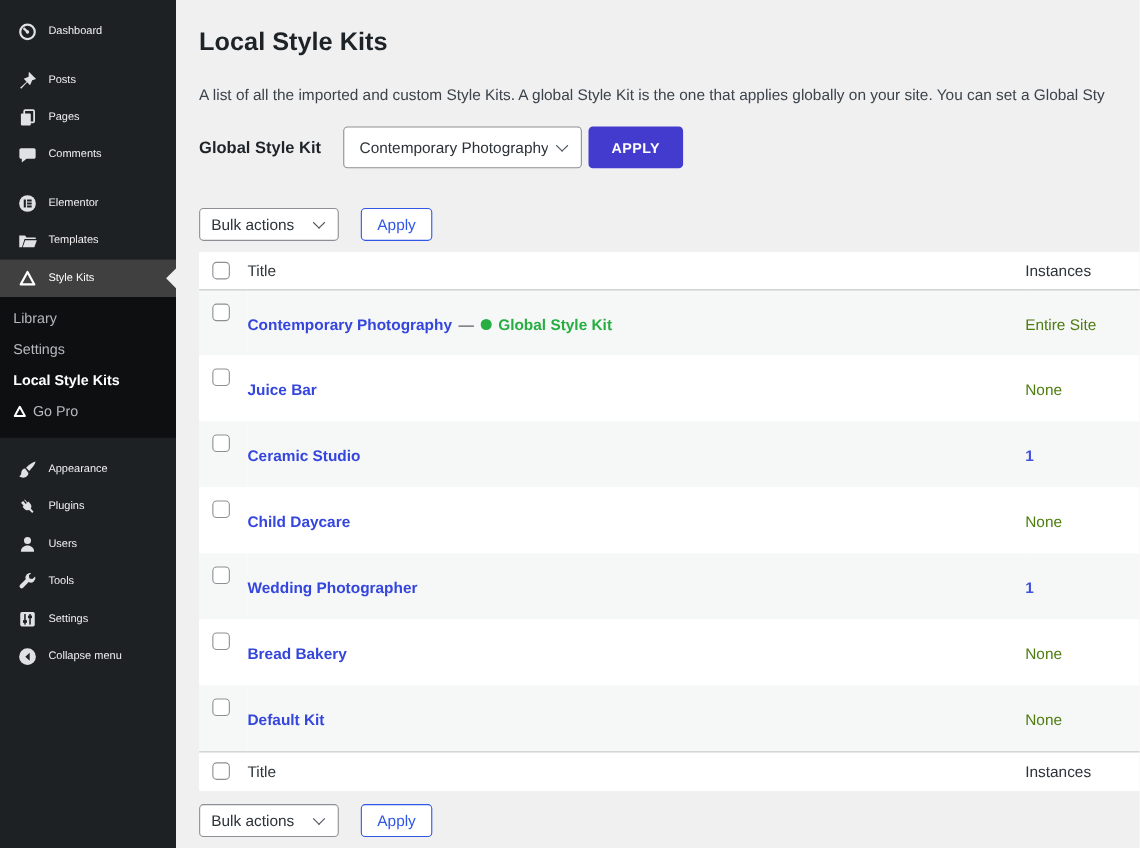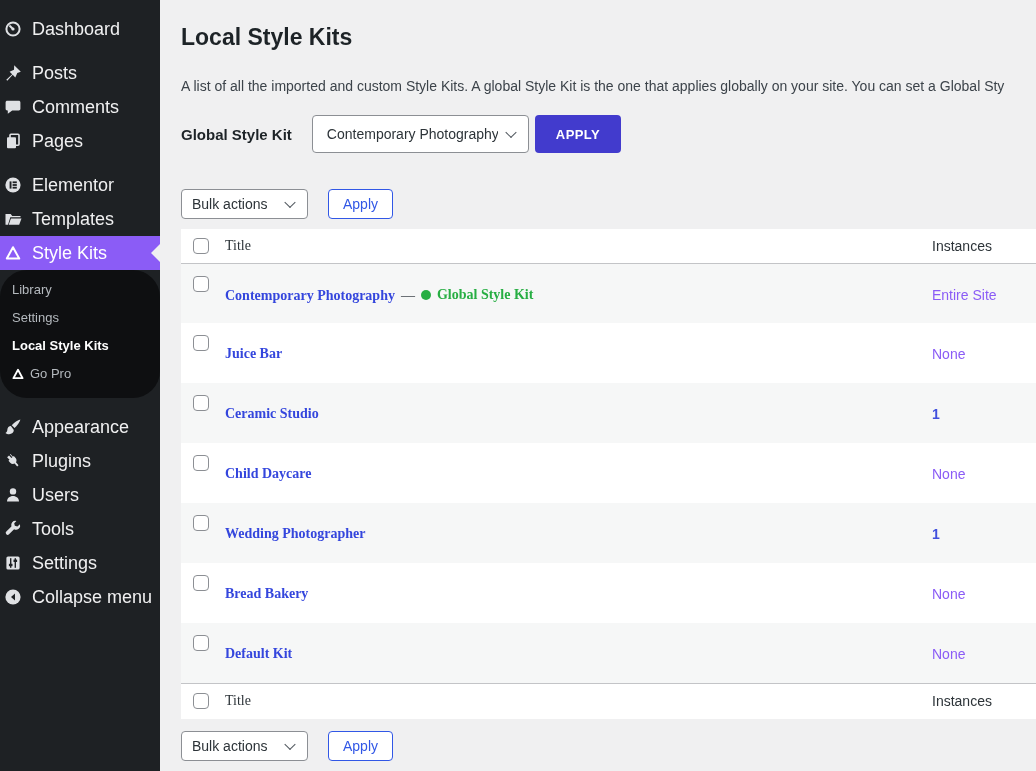--- a/index.html
+++ b/index.html
@@ -4,32 +4,32 @@
 <style>
   * { margin:0; padding:0; box-sizing:border-box; }
   html,body { width:1036px; height:771px; overflow:hidden; }
   body { font-family:"Liberation Sans", sans-serif; background:#f0f0f1; color:#1d2327; font-size:14px; }
 
   .app { display:flex; width:100%; height:100%; }
 
   
   .sidebar { width:160px; min-width:160px; background:#1e2124; color:#f0f0f1; height:100%; }
   .sidebar nav { padding-top:12px; }
-  .mi { display:flex; align-items:center; gap:10px; padding:7px 4px; font-size:18px;
+  .mi { display:flex; align-items:center; gap:10px; padding:7px 16px; font-size:10px;
         color:#f0f0f1; cursor:pointer; position:relative; line-height:20px; }
   .mi .ico { width:18px; height:18px; display:inline-flex; align-items:center; justify-content:center;
              color:#dfe1e4; flex:0 0 18px; }
   .mi.gap { margin-top:10px; }
   .mi.gap-lg { margin-top:12px; }
-  .mi.active { background:#8b5cf6; color:#fff; }
+  .mi.active { background:#404040; color:#fff; }
   .mi.active .ico { color:#fff; }
   .mi.active::after { content:""; position:absolute; right:0; top:50%; transform:translateY(-50%);
         width:0; height:0; border-top:9px solid transparent; border-bottom:9px solid transparent;
         border-right:9px solid #f0f0f1; }
-  .submenu { background:#0e0f11; padding:6px 0 10px;border-radius:27px; }
+  .submenu { background:#0e0f11; padding:6px 0 10px; }
   .smi { display:flex; align-items:center; gap:6px; padding:4px 12px; font-size:13px;
          color:#b4b9be; line-height:20px; cursor:pointer; }
   .smi.current { color:#fff; font-weight:700; }
   .smi .mini-ico { display:inline-flex; width:12px; height:12px; color:#cfd3d7; }
 
   
   .main { flex:1; padding:20px 0 0 21px; min-width:0; }
   h1.page-title { font-size:23px; font-weight:700; color:#1d2327; line-height:30px; margin-top:2px; }
   .desc { margin-top:24px; font-size:14px; color:#3c434a; white-space:nowrap; overflow:hidden; line-height:20px; }
 
@@ -56,34 +56,34 @@
   .bulk-row { margin-top:36px; display:flex; align-items:center; }
   .bulk-row.bottom { margin-top:12px; }
 
   
   .table-wrap { margin-top:10px; width:1400px; }
   table.kits { border-collapse:collapse; width:100%; background:#fff; }
   table.kits thead tr { height:34px; border-bottom:1px solid #c3c4c7; }
   table.kits tfoot tr { height:36px; border-top:1px solid #c3c4c7; }
   table.kits th { text-align:left; font-weight:400; font-size:14px; color:#2c3338; vertical-align:middle; }
   th.col-check, td.cell-check { width:44px; padding-left:12px; }
-  th.col-title, td.title-cell { width:707px;font-family:Liberation Serif, serif; }
+  th.col-title, td.title-cell { width:707px; }
   table.kits tbody tr { height:60px; }
   table.kits tbody tr:nth-child(odd) { background:#f6f7f7; }
   table.kits tbody td { vertical-align:top; padding-top:23px; }
   table.kits tbody td.cell-check { padding-top:12px; }
 
   input[type="checkbox"] { appearance:none; -webkit-appearance:none; width:16px; height:16px;
         border:1px solid #8c8f94; border-radius:4px; background:#fff; cursor:pointer; display:block; }
 
   .row-title { color:#3446dd; font-weight:700; font-size:14px; text-decoration:none; cursor:pointer; }
   .dash { color:#3c434a; margin:0 6px 0 6px; }
   .badge-global { color:#27ae43; font-weight:700; display:inline-flex; align-items:center; gap:6px; }
   .dot { width:10px; height:10px; border-radius:50%; background:#27ae43; display:inline-block; }
-  .inst-text { color:#8b5cf6; font-size:14px; }
+  .inst-text { color:#4d7c0f; font-size:14px; }
   .inst-link { color:#4150dd; font-weight:600; font-size:14px; text-decoration:none; cursor:pointer; }
 </style>
 </head>
 <body>
 
 <div class="app">
 
   <aside class="sidebar">
     <nav>
       <div class="mi">
@@ -100,33 +100,33 @@
         <span class="ico">
           <svg viewBox="0 0 18 18" width="18" height="18">
               <path fill="currentColor" d="M10.2 1.2L16.8 7.8 13.3 9l-2 4.4-2.6-2.6-5.4 5.9-1-1 5.9-5.4L5.6 7.7 10 5.7z"></path>
             </svg>
         </span>
         <span>Posts</span>
       </div>
       <div class="mi">
         <span class="ico">
           <svg viewBox="0 0 18 18" width="18" height="18">
-              <path fill="currentColor" d="M3.2 2.8h11.6c.9 0 1.6.7 1.6 1.6v6.4c0 .9-.7 1.6-1.6 1.6H8.2l-4.4 3.4v-3.4H3.2c-.9 0-1.6-.7-1.6-1.6V4.4c0-.9.7-1.6 1.6-1.6z"></path>
-            </svg>
-        </span>
-        <span>Comments</span>
-      </div>
-      <div class="mi">
-        <span class="ico">
-          <svg viewBox="0 0 18 18" width="18" height="18">
               <rect x="6" y="2.2" width="9" height="11" rx="1" fill="none" stroke="currentColor" stroke-width="1.6"></rect>
               <rect x="3" y="5.2" width="9" height="11" rx="1" fill="currentColor"></rect>
             </svg>
         </span>
         <span>Pages</span>
+      </div>
+      <div class="mi">
+        <span class="ico">
+          <svg viewBox="0 0 18 18" width="18" height="18">
+              <path fill="currentColor" d="M3.2 2.8h11.6c.9 0 1.6.7 1.6 1.6v6.4c0 .9-.7 1.6-1.6 1.6H8.2l-4.4 3.4v-3.4H3.2c-.9 0-1.6-.7-1.6-1.6V4.4c0-.9.7-1.6 1.6-1.6z"></path>
+            </svg>
+        </span>
+        <span>Comments</span>
       </div>
       <div class="mi gap">
         <span class="ico">
           <svg viewBox="0 0 18 18" width="18" height="18">
               <circle cx="9" cy="9" r="7.6" fill="currentColor"></circle>
               <rect x="5.6" y="5.4" width="1.9" height="7.2" fill="#1e2124"></rect>
               <rect x="8.6" y="5.4" width="4.2" height="1.8" fill="#1e2124"></rect>
               <rect x="8.6" y="8.1" width="4.2" height="1.8" fill="#1e2124"></rect>
               <rect x="8.6" y="10.8" width="4.2" height="1.8" fill="#1e2124"></rect>
             </svg>

